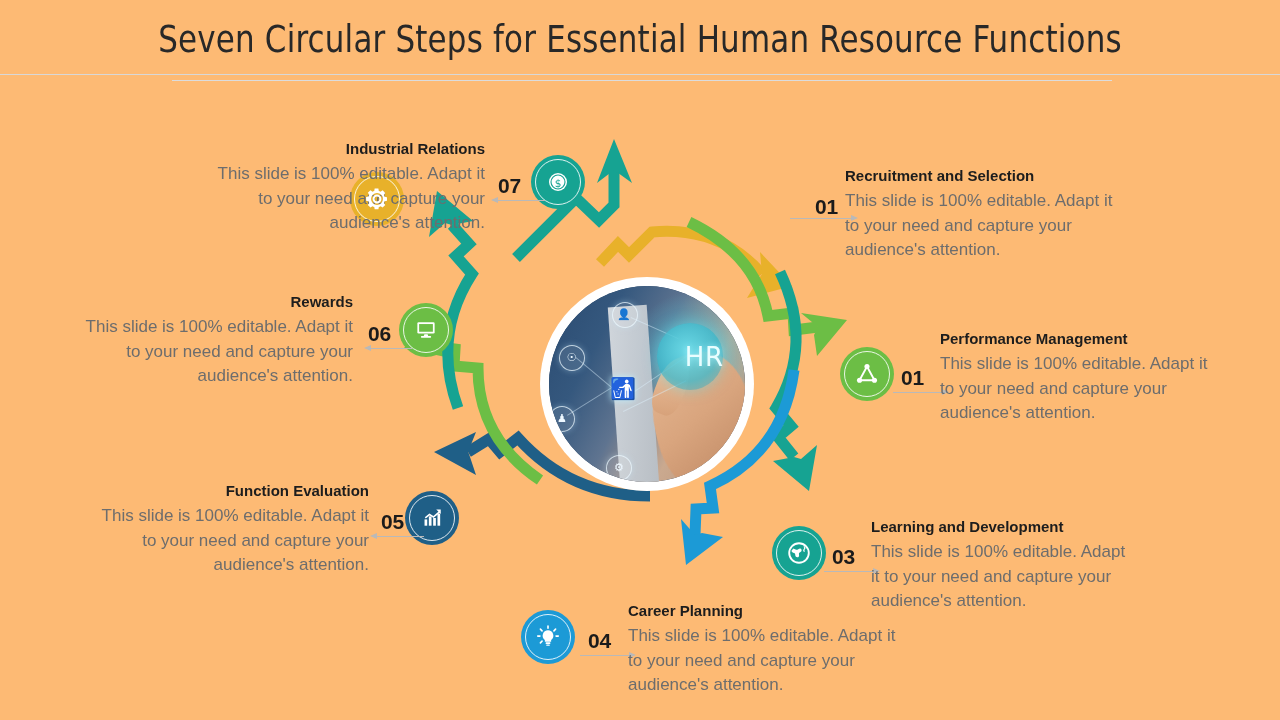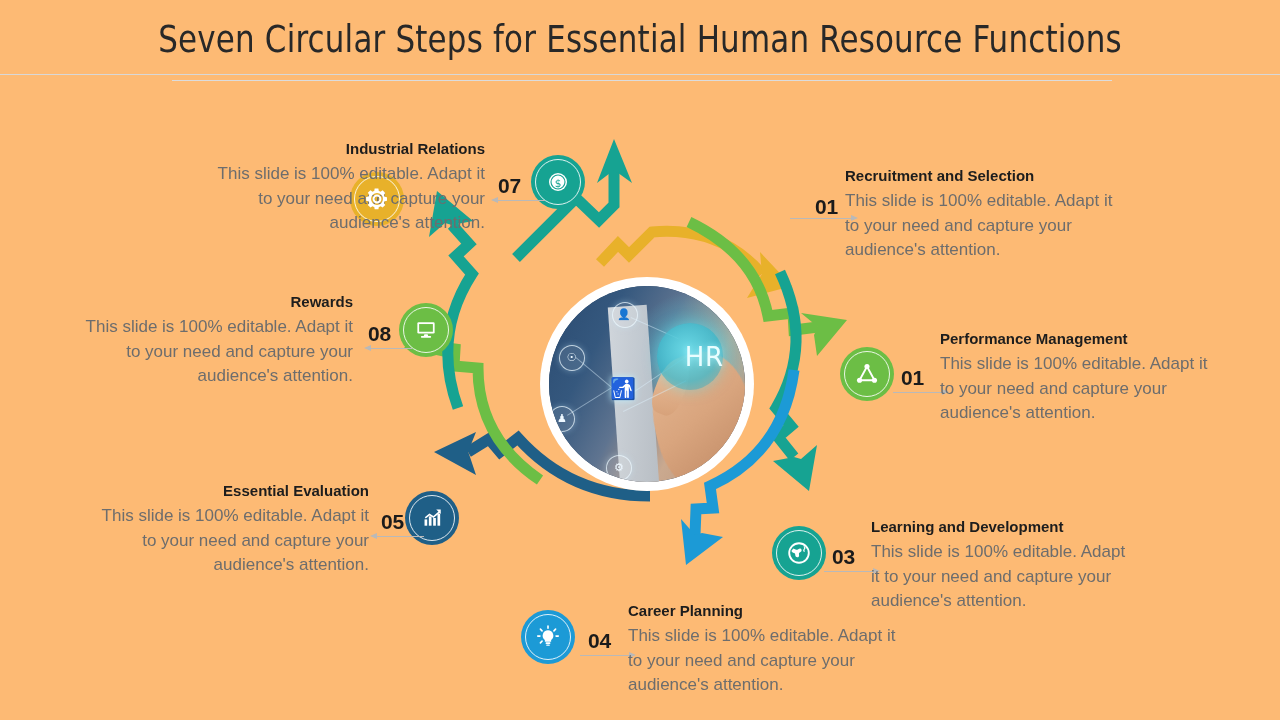--- a/index.html
+++ b/index.html
@@ -293,34 +293,34 @@
         <rect x="9.3" y="10.6" width="2.3" height="8"></rect>
         <rect x="13" y="12" width="2.3" height="6.6"></rect>
         <rect x="16.7" y="8.2" width="2.3" height="10.4"></rect>
         <path d="M5.8 11.4l4-3.3 3.4 2.2 5-4.4.9 1.1-5.8 5.1-3.4-2.2-3.2 2.6z"></path>
         <path d="M15.6 4.7h3.9v3.8l-1.4-1.3-1.1-1.2z"></path>
       </svg>
     </div>
     <span class="num" style="left:381px;top:422px;">05</span>
     <div class="conn left" style="left:376px;top:448px;width:48px;"></div>
     <div class="tb r" style="left:95px;top:394px;width:274px;">
-      <div class="h">Essential Evaluation</div>
+      <div class="h">Function Evaluation</div>
       <div class="p">This slide is 100% editable. Adapt it to your need and capture your audience's attention.</div>
     </div>
 
     <div class="badge" style="left:399px;top:215px;background:#6CBE45;">
       <div class="ring"></div>
       <svg width="28" height="28" viewBox="0 0 24 24" fill="#fff">
         <rect x="4.6" y="5.4" width="14.8" height="9.6" rx="1.1"></rect>
         <rect x="6.1" y="6.9" width="11.8" height="6.6" fill="#6CBE45"></rect>
         <path d="M10.6 15.6h2.8l.5 1.5h-3.8z"></path>
         <rect x="7.6" y="17.2" width="8.8" height="1.5" rx=".7"></rect>
       </svg>
     </div>
-    <span class="num" style="left:368px;top:234px;">08</span>
+    <span class="num" style="left:368px;top:234px;">06</span>
     <div class="conn left" style="left:370px;top:260px;width:42px;"></div>
     <div class="tb r" style="left:85px;top:205px;width:268px;">
       <div class="h">Rewards</div>
       <div class="p">This slide is 100% editable. Adapt it to your need and capture your audience's attention.</div>
     </div>
 
     <div class="badge" style="left:531px;top:67px;background:#16A392;">
       <div class="ring"></div>
       <svg width="30" height="30" viewBox="0 0 24 24">
         <circle cx="12" cy="12" r="7.2" fill="#fff"></circle>

